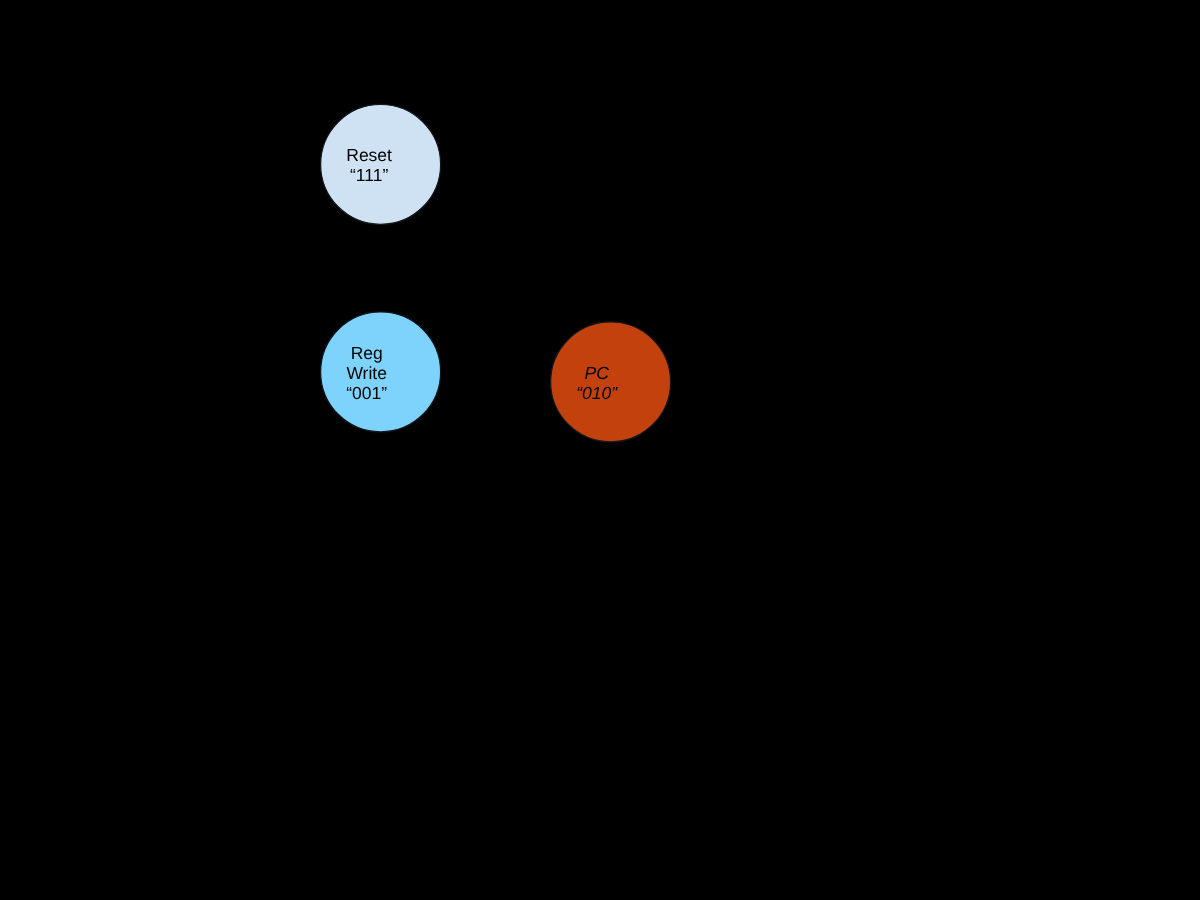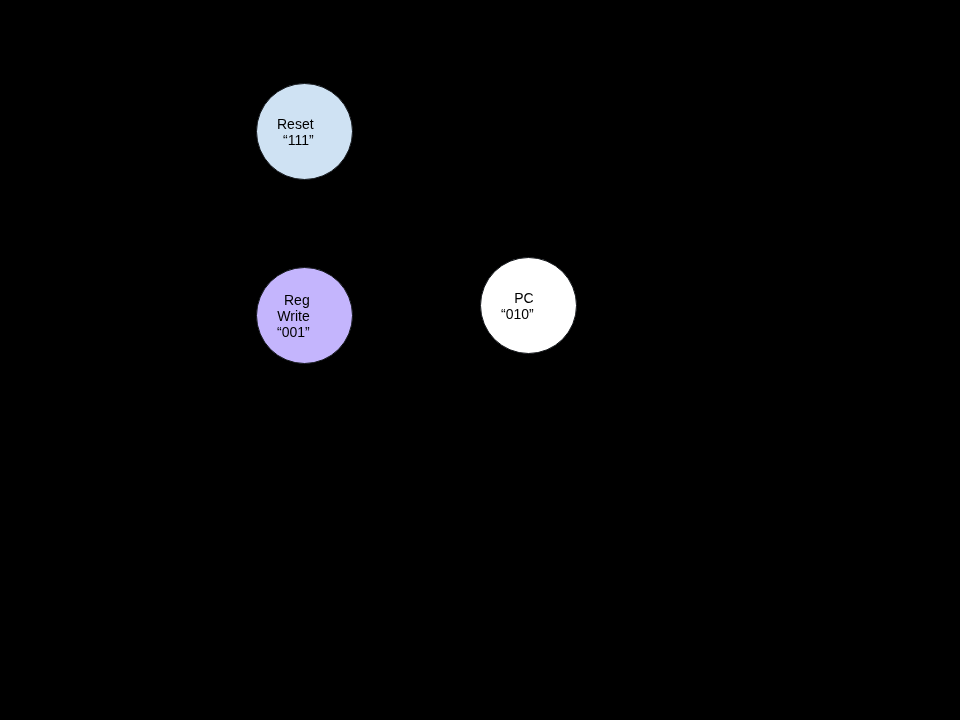--- a/index.html
+++ b/index.html
@@ -27,38 +27,38 @@
     display: flex;
     align-items: center;
   }
   .node-label {
     display: block;
     padding-left: 20px;
     font-size: 14px;
     line-height: 16px;
     color: #000000;
     white-space: pre-line;
-    text-align: right;
+    text-align: center;
   }
 </style>
 </head>
 <body>
 
 <div class="canvas">
 
   <div class="node" style="left: 256px; top: 83px; width: 97px; height: 97px; background: rgb(207, 226, 243); border-color: rgb(21, 24, 28);">
     <span class="node-label">Reset
 “111”</span>
   </div>
 
 
-  <div class="node" style="left: 256px; top: 267px; width: 97px; height: 97px; background: #c4b5fd; border-color: rgb(21, 24, 28);">
+  <div class="node" style="left: 256px; top: 249px; width: 97px; height: 97px; background: #7dd3fc; border-color: rgb(21, 24, 28);">
     <span class="node-label">Reg
 Write
 “001”</span>
   </div>
 
-  <div class="node" style="left: 480px; top: 257px; width: 97px; height: 97px; background: #ffffff; border-color: rgb(21, 24, 28);">
+  <div class="node" style="left: 440px; top: 257px; width: 97px; height: 97px; background: #c2410c; border-color: rgb(21, 24, 28); font-style: italic;">
     <span class="node-label">PC
 “010”</span>
   </div>
 
 </div>
 
 </body></html>

